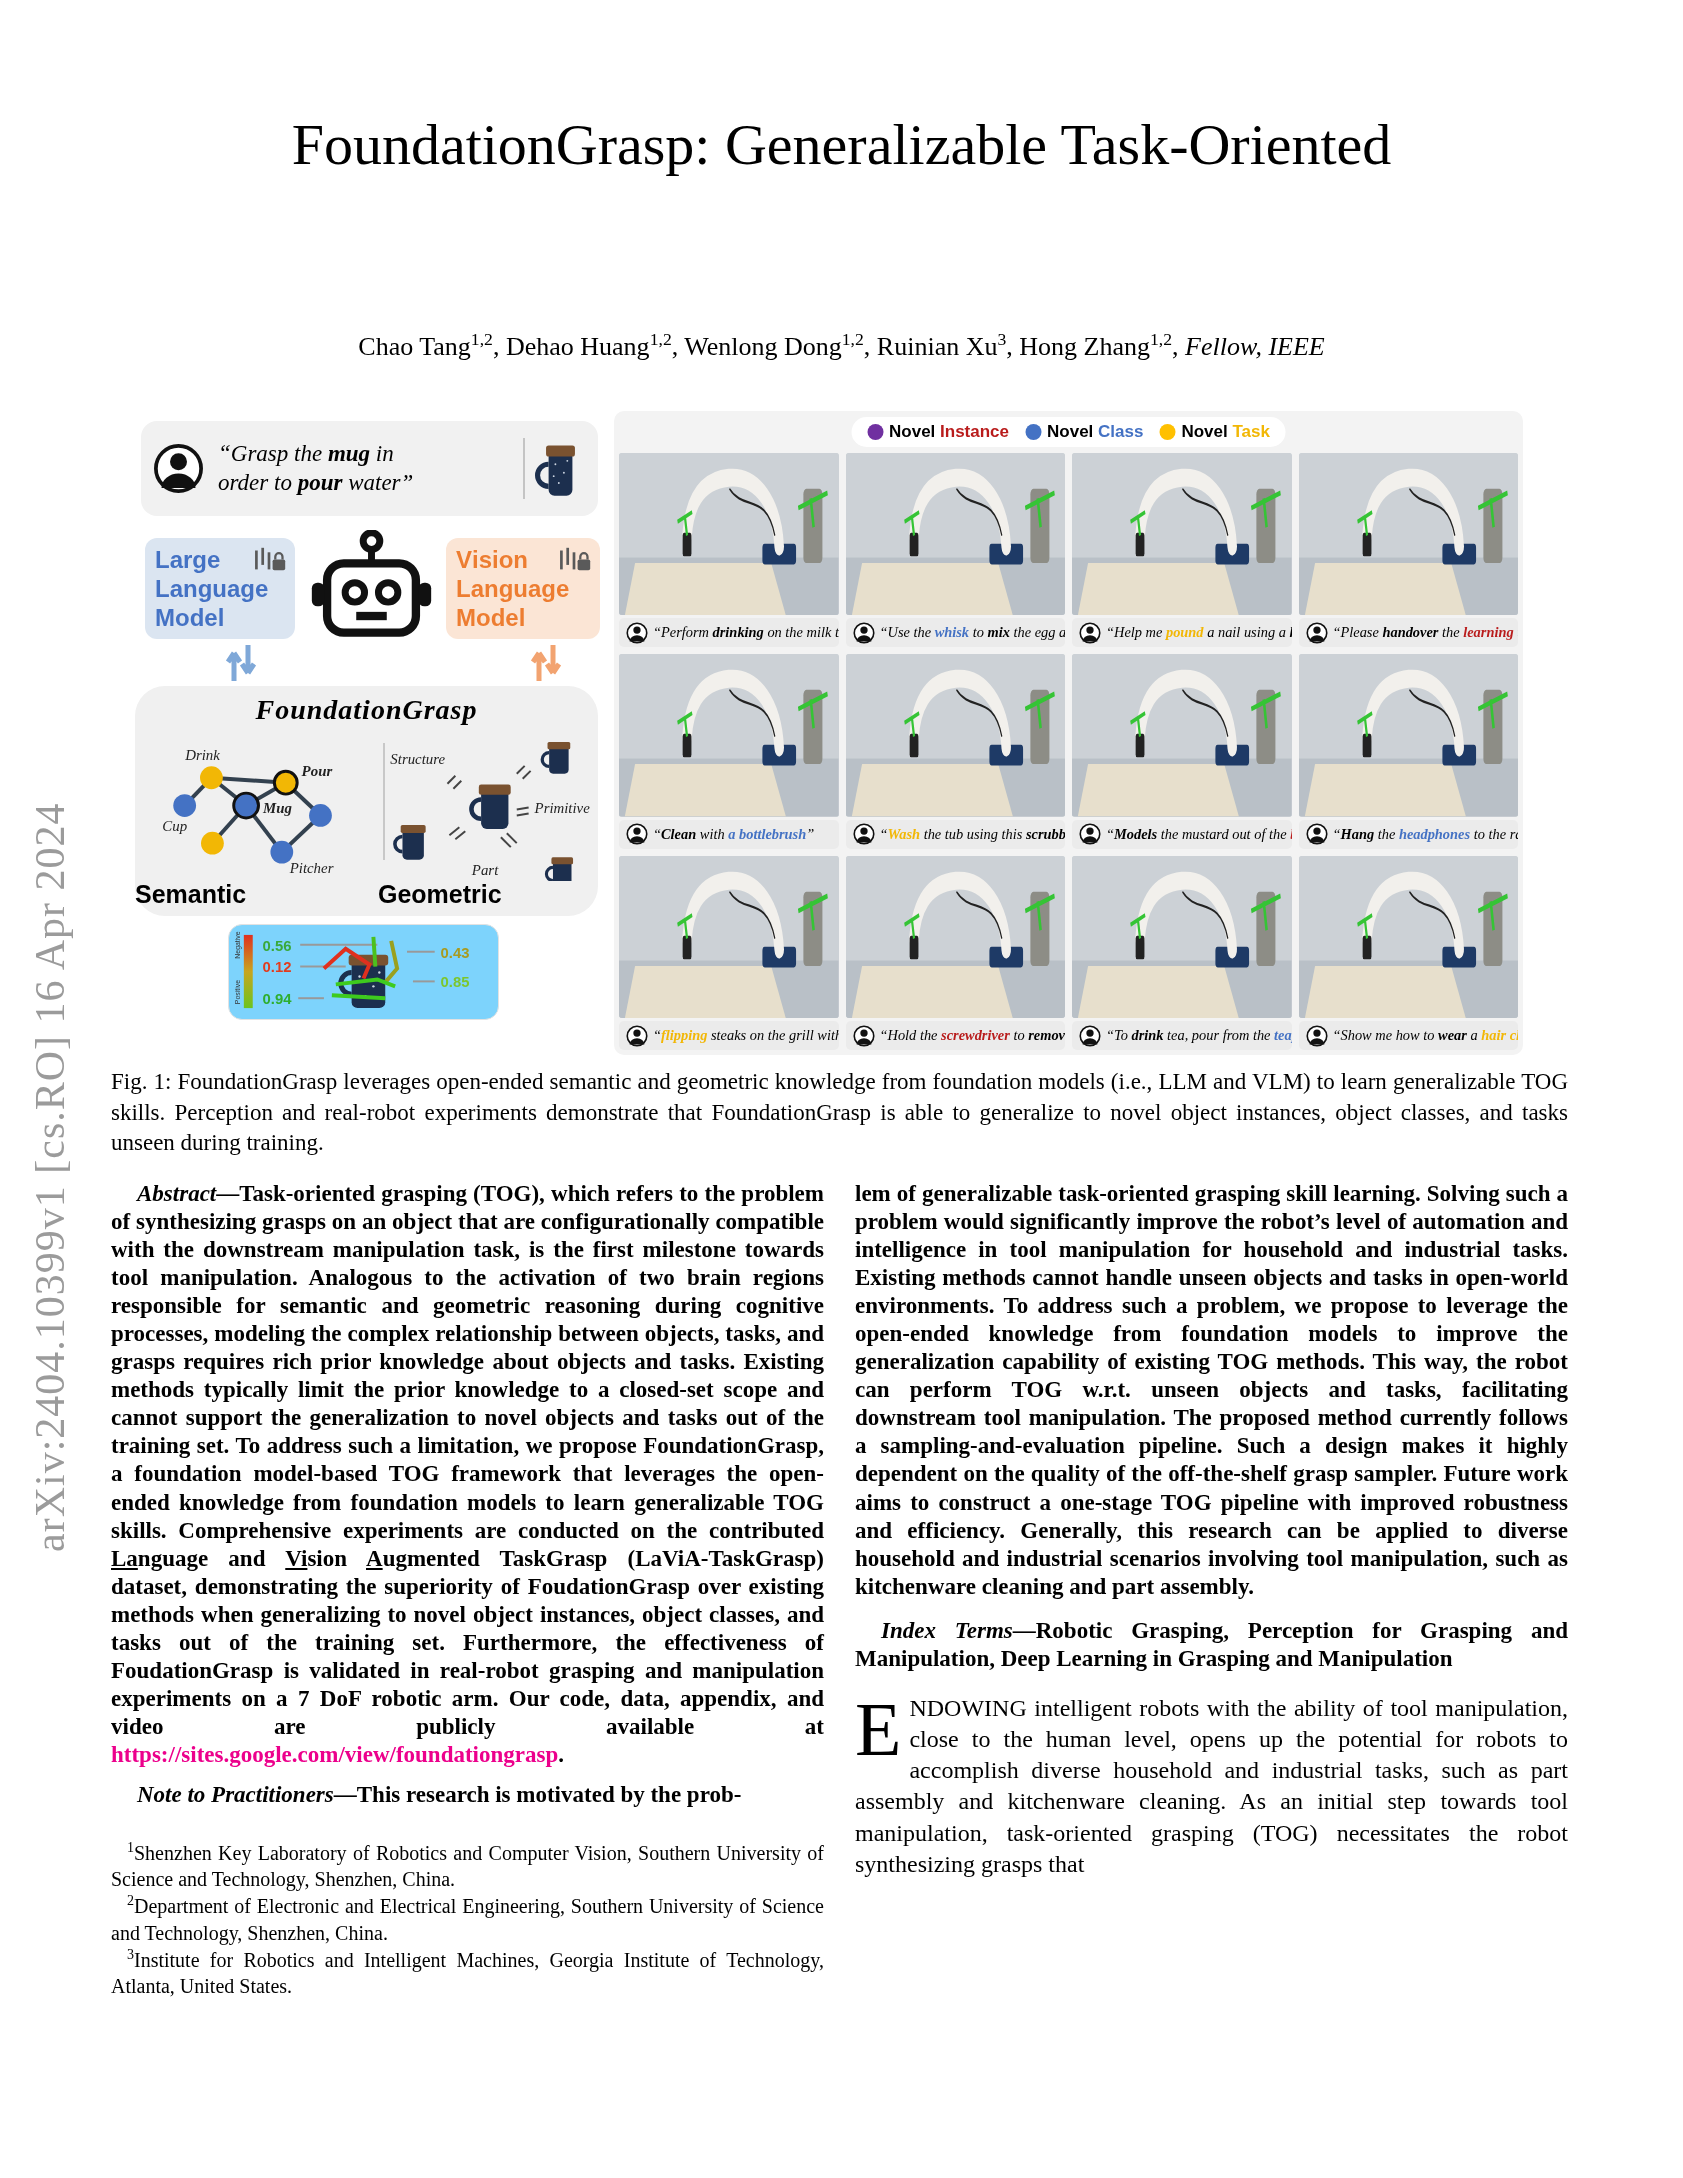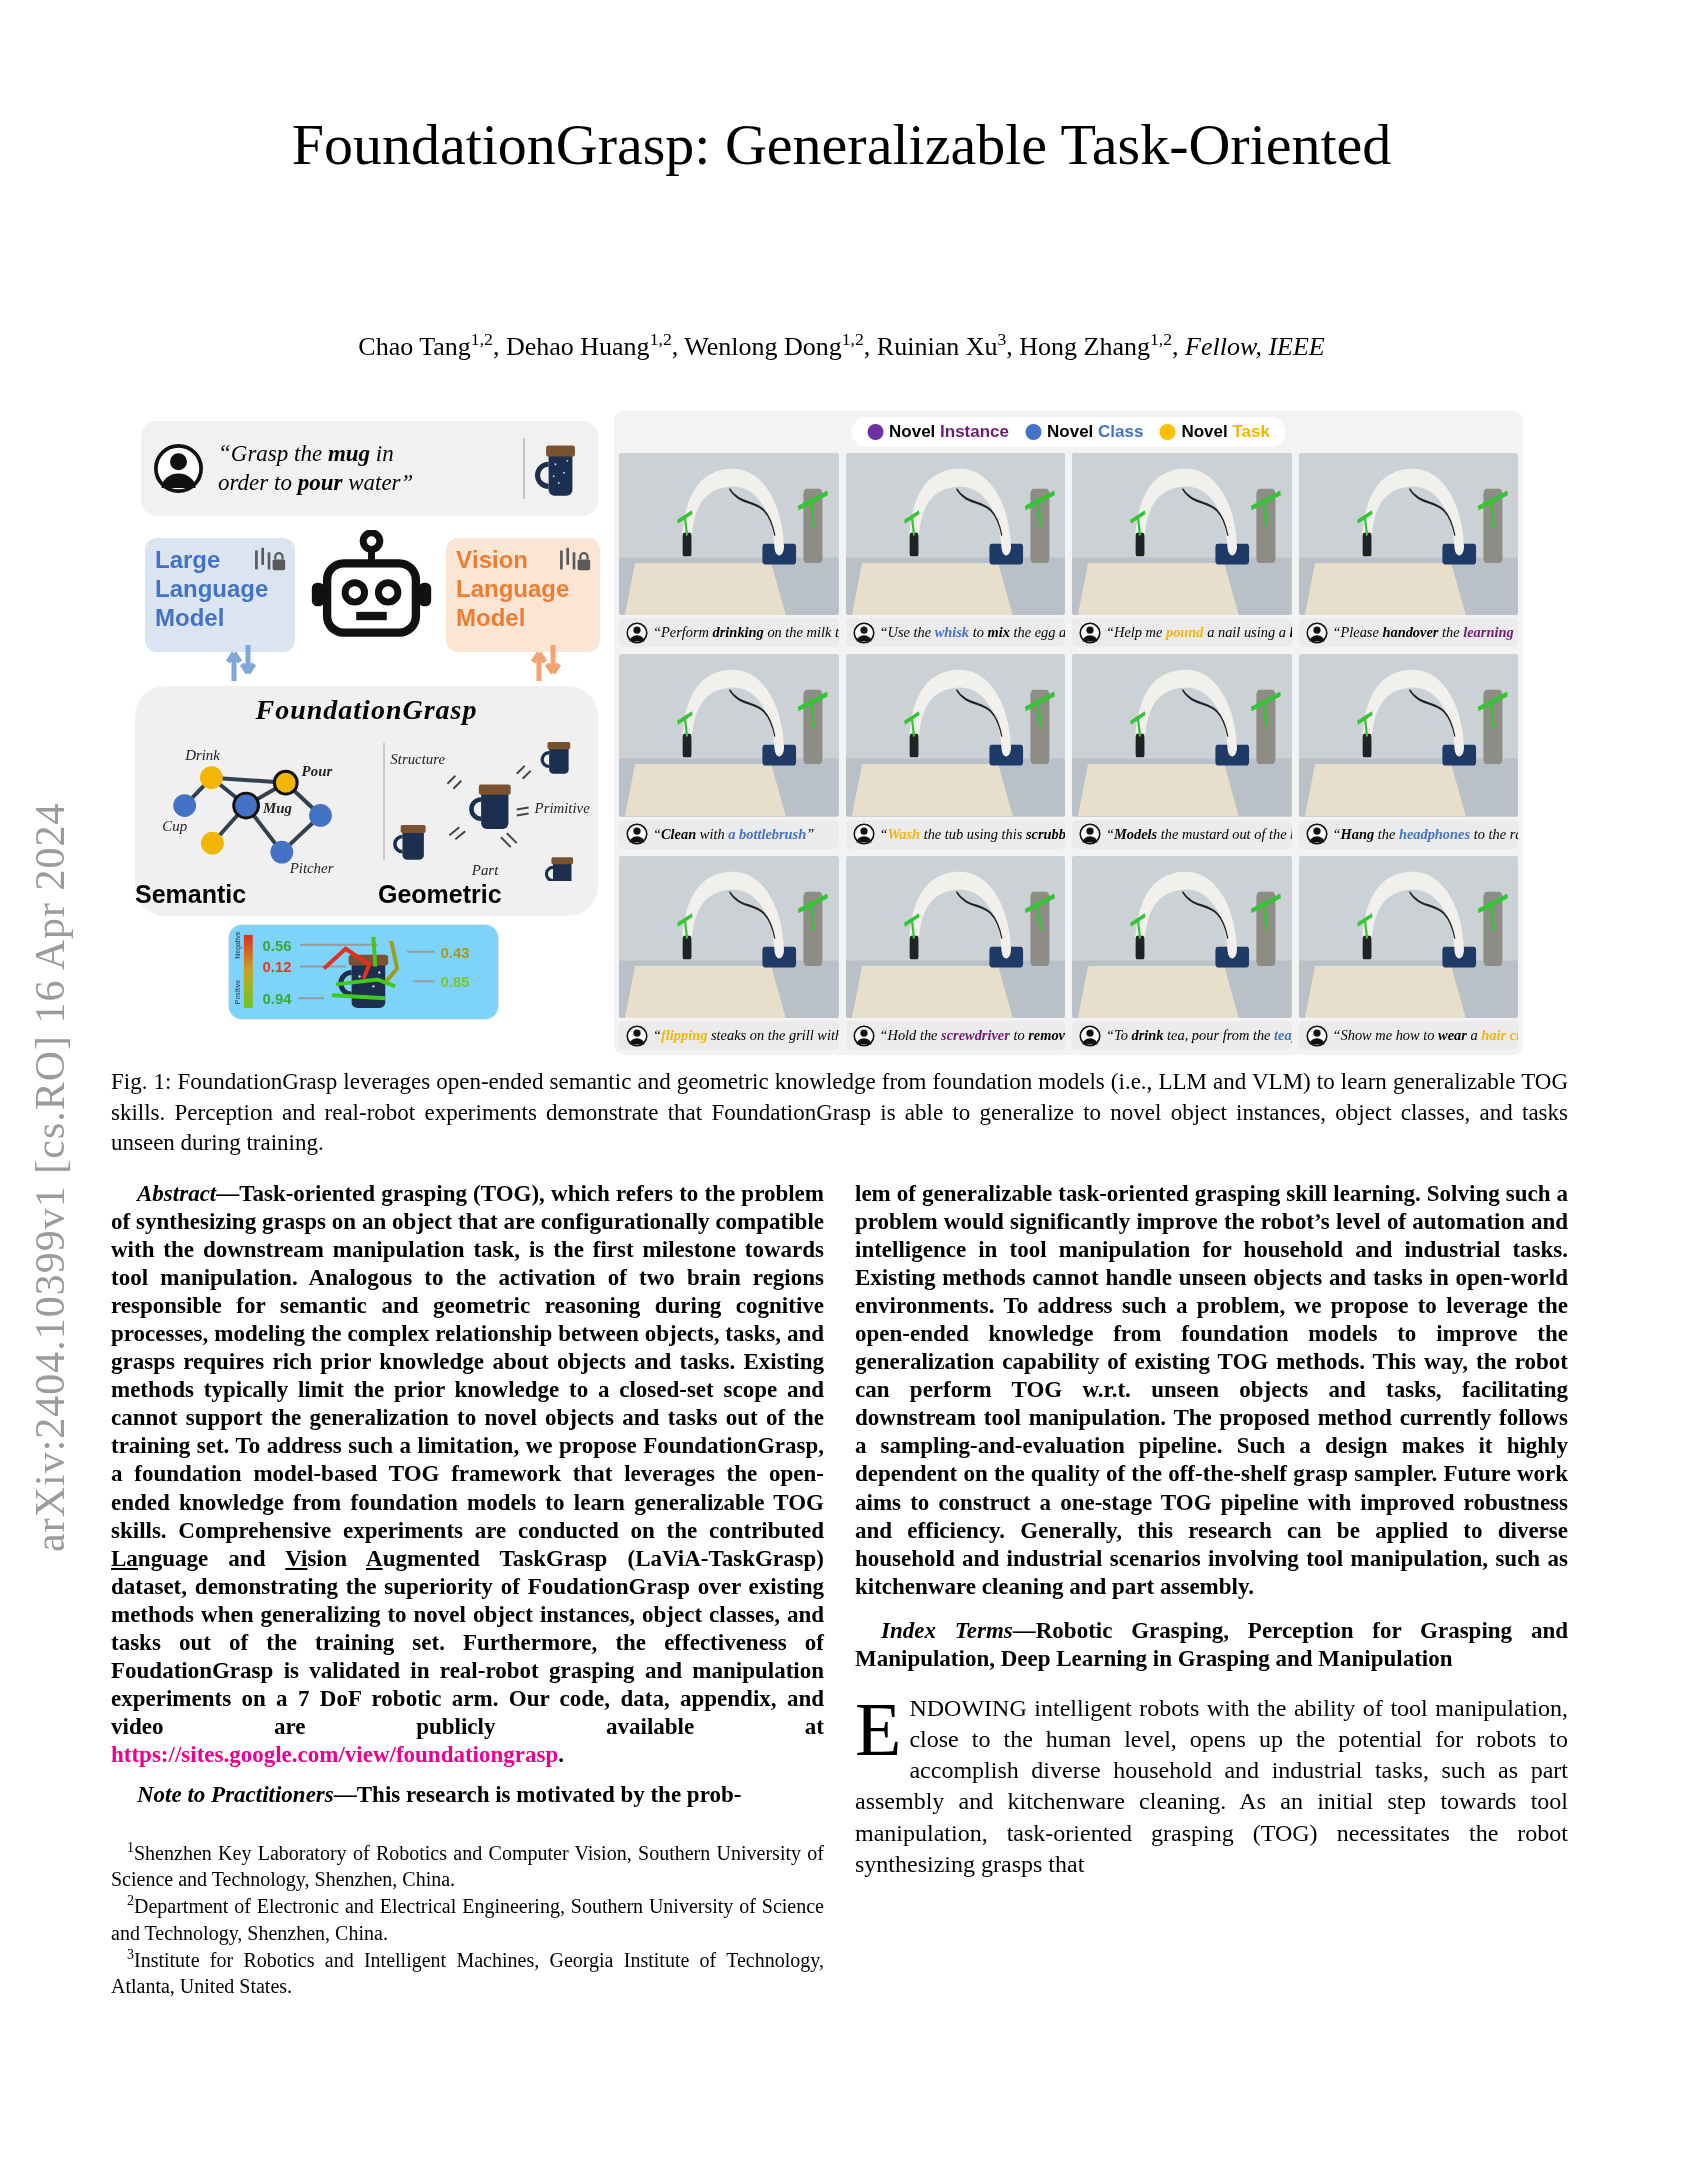--- a/index.html
+++ b/index.html
@@ -13,37 +13,37 @@
   
   .title{position:absolute;top:107px;left:0;width:100%;margin:0;text-align:center;
          font-size:58px;font-weight:normal;line-height:1.32;}
   .title .tline{display:block;}
   .authors{position:absolute;top:329px;left:0;width:100%;text-align:center;font-size:26px;}
   .sup{vertical-align:super;font-size:.68em;}
   .i{font-style:italic;}
   .b{font-weight:bold;}
   .bi{font-weight:bold;font-style:italic;}
   .u{text-decoration:underline;}
-  .pu{color:#701a75;font-weight:bold;}
+  .pu{color:#b91c1c;font-weight:bold;}
   .bl{color:#4472c4;font-weight:bold;}
   .ye{color:#f2b705;font-weight:bold;}
   .url{color:#ec008c;font-weight:bold;}
   .sc{font-size:.76em;letter-spacing:0.8px;}
   
   .arxiv{position:absolute;left:26px;top:1552px;transform:rotate(-90deg);transform-origin:0 0;
          white-space:nowrap;font-size:42px;color:#9b9b9b;letter-spacing:1px;}
   
   .figure{position:absolute;left:129px;top:411px;width:1394px;height:644px;}
   .qbox{position:absolute;left:12px;top:10px;width:457px;height:95px;background:#f1f1f1;
         border-radius:16px;display:flex;align-items:center;gap:10px;padding:0 12px;box-sizing:border-box;}
   .person-big{width:51px;height:51px;flex:0 0 auto;}
   .qtext{flex:1;font-size:23px;font-style:italic;line-height:1.25;padding-left:4px;}
   .qdiv{width:2px;height:61px;background:#c4c4c4;}
   .qmug{width:51px;height:65px;flex:0 0 auto;}
-  .modelbox{position:absolute;top:127px;height:114px;border-radius:12px;padding:8px 10px;
+  .modelbox{position:absolute;top:127px;height:101px;border-radius:12px;padding:8px 10px;
             box-sizing:border-box;font-family:"Liberation Sans",sans-serif;font-size:24px;
             font-weight:600;line-height:1.2;}
   .modelbox .ln::first-letter{font-weight:800;}
   .llm{left:16px;width:150px;background:#dbe5f1;color:#4472c4;}
   .vlm{left:317px;width:154px;background:#fbe5d5;color:#ed7d31;}
   .lock{position:absolute;top:8px;right:8px;width:36px;height:27px;}
   .robothead{position:absolute;left:180px;top:119px;width:125px;height:111px;}
   .arr{position:absolute;top:232px;width:34px;height:40px;}
   .arrB{left:95px;}
   .arrO{left:400px;}

